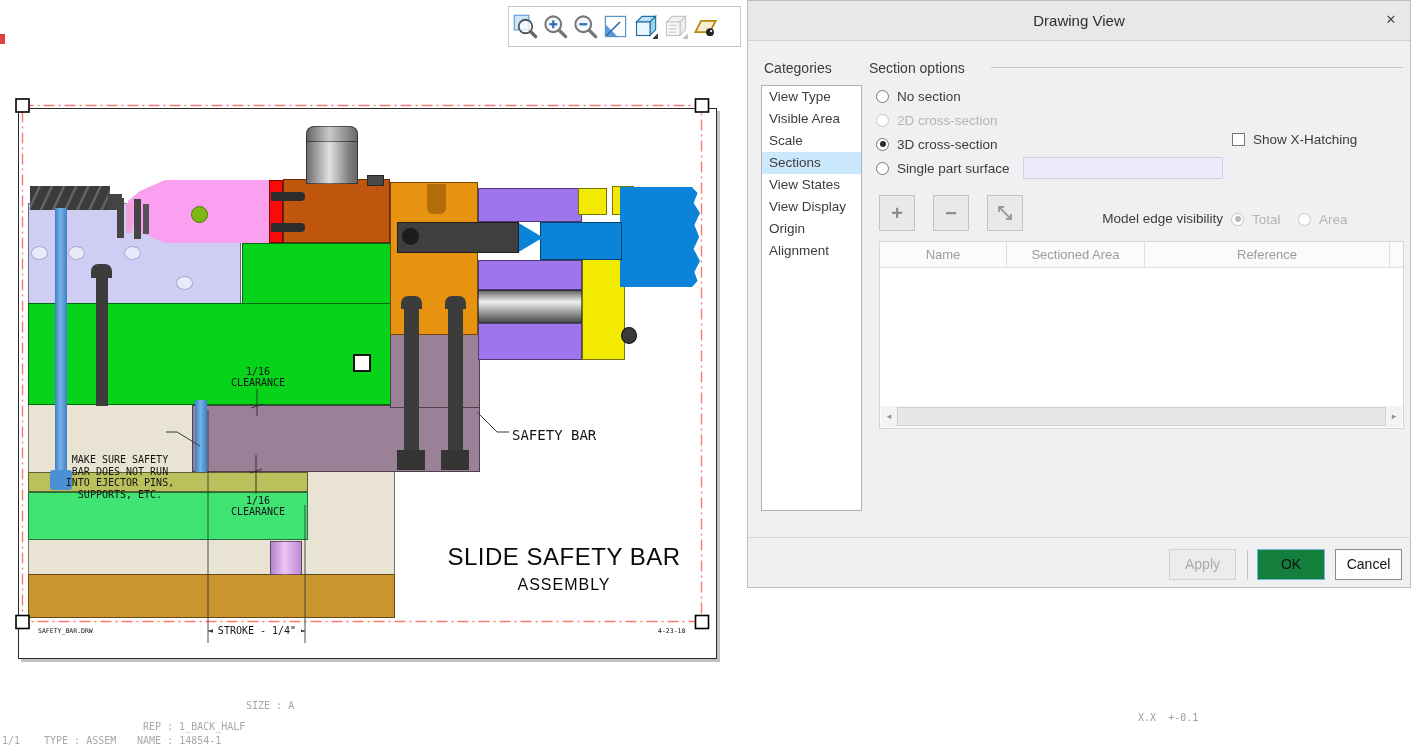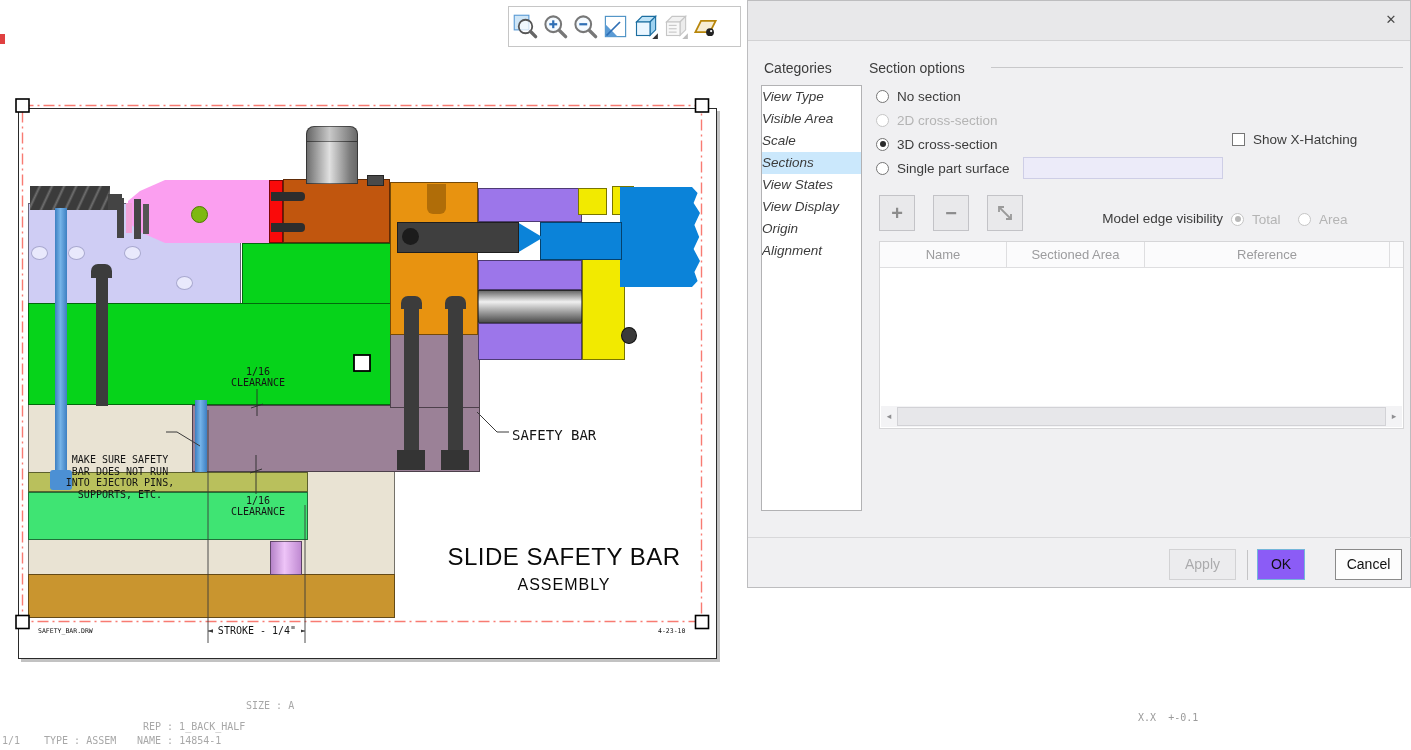--- a/index.html
+++ b/index.html
@@ -15,21 +15,21 @@
   #dlg{position:absolute;left:747px;top:0;width:664px;height:588px;background:#f0f0f2;
        border:1px solid #bdbdbf;box-sizing:border-box;color:#3c3c3c;font-size:13px;}
   #dlg-title{position:absolute;left:0;top:0;width:100%;height:40px;background:#e8e8ea;
        border-bottom:1px solid #d2d2d4;box-sizing:border-box;}
   #dlg-title .t{position:absolute;width:100%;text-align:center;top:11px;font-size:15px;color:#2e2e2e;}
   #dlg-close{position:absolute;right:10px;top:10px;width:18px;height:18px;text-align:center;
        line-height:18px;color:#4a4a4a;font-size:13px;cursor:pointer;}
   .grouplabel{position:absolute;font-size:14px;color:#3c3c3c;}
   #cat-list{position:absolute;left:13px;top:84px;width:101px;height:426px;background:#fff;
        border:1px solid #b2b2b4;box-sizing:border-box;}
-  .cat-item{height:22px;line-height:22px;font-size:13.5px;color:#3c3c3c;white-space:nowrap;overflow:hidden;font-style:italic;}
+  .cat-item{height:22px;line-height:22px;padding-left:7px;font-size:13.5px;color:#3c3c3c;white-space:nowrap;overflow:hidden;}
   .cat-item.sel{background:#cbe8fc;}
   .radio{display:inline-block;width:13px;height:13px;border-radius:50%;border:1px solid #767676;
        background:#fff;box-sizing:border-box;position:relative;flex:none;}
   .radio.sel::after{content:"";position:absolute;left:2.5px;top:2.5px;width:6px;height:6px;border-radius:50%;background:#2b2b2b;}
   .radio.dis{border-color:#c6c6c6;}
   .radio.dis.sel::after{background:#b8b8b8;}
   .rrow{position:absolute;display:flex;align-items:center;gap:8px;height:18px;}
   .rlabel{font-size:13.5px;color:#3c3c3c;white-space:nowrap;}
   .rlabel.dis{color:#b4b4b4;}
   .checkbox{display:inline-block;width:13px;height:13px;border:1px solid #767676;background:#fff;box-sizing:border-box;flex:none;}
@@ -48,21 +48,21 @@
   .th{position:absolute;top:0;height:26px;background:#fbfbfc;border-right:1px solid #dedee0;
       border-bottom:1px solid #dedee0;box-sizing:border-box;color:#9c9c9e;font-size:13px;
       text-align:center;line-height:26px;}
   #hscroll{position:absolute;left:1px;bottom:1px;height:21px;right:1px;background:#f3f3f5;}
   .scr-arrow{position:absolute;top:0;width:16px;height:21px;color:#8f8f92;font-size:9px;
       text-align:center;line-height:21px;}
   #scr-thumb{position:absolute;left:16px;right:16px;top:1px;height:19px;background:#e7e7ea;border:1px solid #d2d2d6;box-sizing:border-box;}
   .dlgbtn{position:absolute;width:67px;height:31px;box-sizing:border-box;text-align:center;
       line-height:29px;font-size:14px;}
   #btn-apply{left:421px;top:548px;background:#ececee;border:1px solid #d2d2d4;color:#ababad;}
-  #btn-ok{left:509px;top:548px;width:48px;background:#8b5cf6;border:1px solid #74b6da;color:#111;}
+  #btn-ok{left:509px;top:548px;width:68px;background:#15803d;border:1px solid #74b6da;color:#111;}
   #btn-cancel{left:587px;top:548px;background:#fdfdfd;border:1px solid #8a8a8a;color:#111;}
   
   #toolbar{position:absolute;left:508px;top:6px;width:233px;height:41px;background:#fff;
       border:1px solid #c6c6c6;box-sizing:border-box;display:flex;align-items:center;padding:0 3px;gap:3px;}
   .ticon{width:27px;height:27px;flex:none;}
   
   #sheet{position:absolute;left:18px;top:108px;width:699px;height:551px;background:#fff;
       border:1px solid #2a2a2a;box-sizing:border-box;box-shadow:3px 3px 0 #c2c2c2;}
   #overlay{position:absolute;left:0;top:0;width:747px;height:750px;pointer-events:none;z-index:40;}
 </style>
@@ -210,20 +210,21 @@
       <svg class="ticon" viewBox="0 0 24 24">
         <polygon points="3,17 8,7 21,7 16,17" fill="#f7edd3" stroke="#b8860b" stroke-width="1.6"></polygon>
         <circle cx="16" cy="17" r="3.5" fill="#222"></circle>
         <circle cx="17" cy="16" r="1" fill="#fff"></circle>
       </svg>
     </div>
   </div>
 
   <div id="dlg">
     <div id="dlg-title">
+      <div class="t">Drawing View</div>
       <div id="dlg-close">✕</div>
     </div>
 
     <div class="grouplabel" style="left:16px;top:59px;">Categories</div>
     <div class="grouplabel" style="left:121px;top:59px;">Section options</div>
     <div class="abs" style="left:243px;top:66px;width:412px;height:1px;background:#c8c8ca;"></div>
 
     <div id="cat-list">
       <div class="cat-item">View Type</div>
       <div class="cat-item">Visible Area</div>

